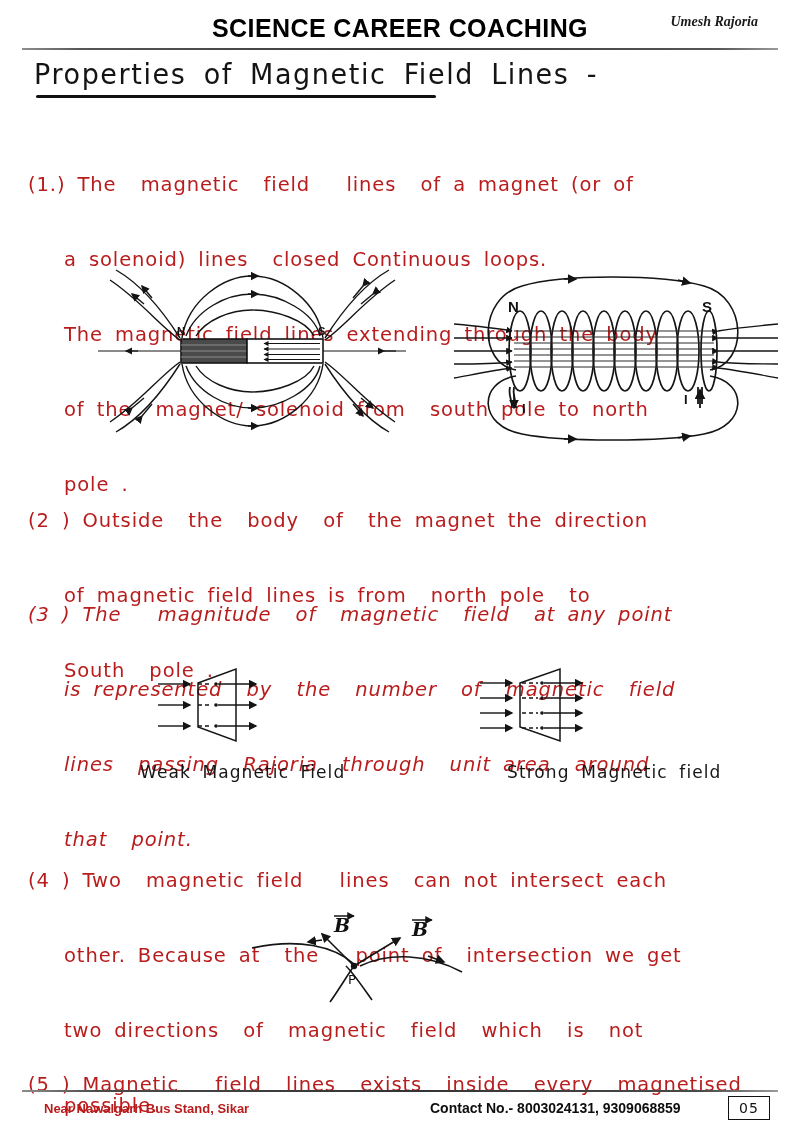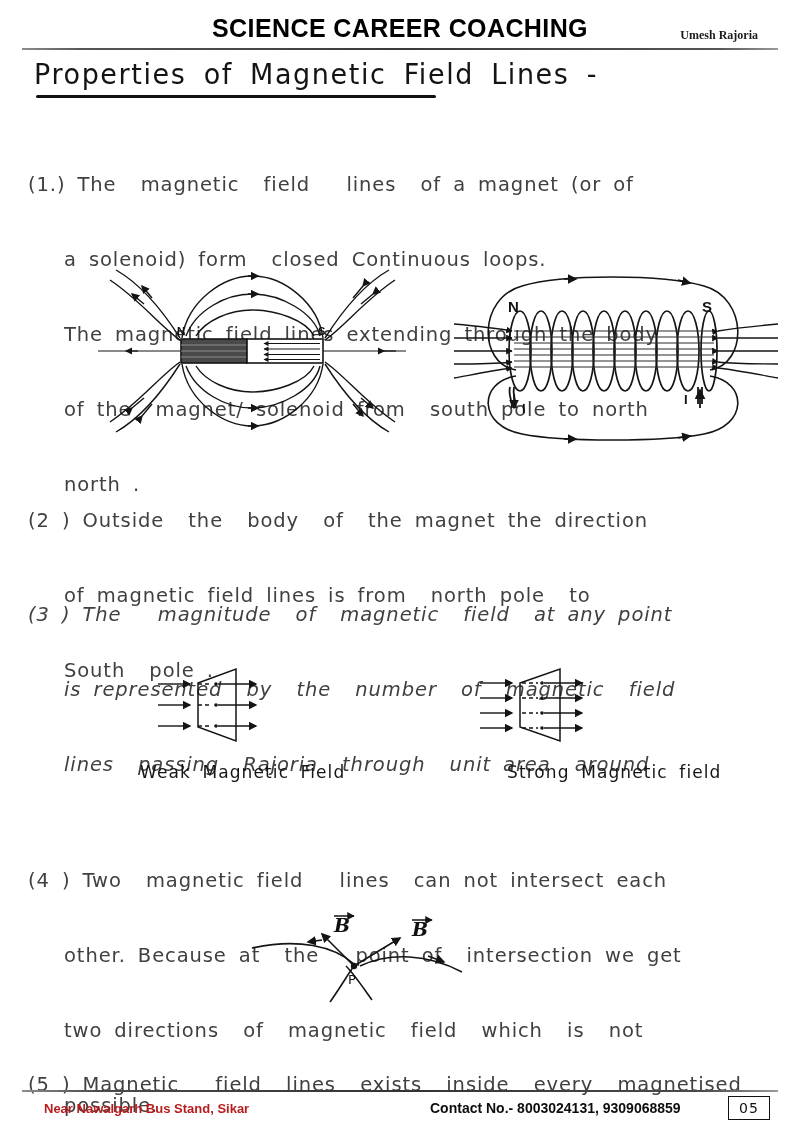--- a/index.html
+++ b/index.html
@@ -30,26 +30,27 @@
     width: 800px;
     text-align: center;
     font-family: "Liberation Sans", sans-serif;
     font-weight: bold;
     font-size: 25px;
     letter-spacing: 0.4px;
     color: #000;
   }
   .header-author {
     position: absolute;
-    top: 28px;
+    top: 14px;
     right: 42px;
     font-family: "Liberation Serif", serif;
     font-weight: bold;
-    font-size: 12px;
+    font-size: 14px;
     color: #1a1a1a;
+    font-style: italic;
   }
   .rule-top {
     position: absolute;
     top: 48px;
     left: 22px;
     width: 756px;
     height: 2px;
     background: linear-gradient(to right,#8d8d8d 0%, #555 8%, #3a3a3a 50%, #555 92%, #9a9a9a 100%);
   }
 
@@ -80,21 +81,21 @@
     background: #111;
     border-radius: 2px;
   }
 
   .para {
     position: absolute;
     font-size: 19.5px;
     line-height: 25px;
     letter-spacing: 0.9px;
     word-spacing: 5px;
-    color: #404040;
+    color: #b91c1c;
     white-space: pre;
   }
   .para .ln { display: block; }
   .para .ln.indent { padding-left: 36px; }
 
   .caption {
     position: absolute;
     font-size: 17px;
     letter-spacing: 1.1px;
     word-spacing: 5px;
@@ -157,24 +158,24 @@
   <div class="header-title">SCIENCE CAREER COACHING</div>
   <div class="header-author">Umesh Rajoria</div>
 </div>
 <div class="rule-top"></div>
 
 <div class="hw page-title">Properties of Magnetic Field Lines -</div>
 <div class="title-underline"></div>
 
 <div class="hw para" style="top:122px; left:28px;">
   <span class="ln">(1.) The  magnetic  field   lines  of a magnet (or of</span>
-  <span class="ln indent">a solenoid) form  closed Continuous loops.</span>
+  <span class="ln indent">a solenoid) lines  closed Continuous loops.</span>
   <span class="ln indent">The magnetic field lines extending through the body</span>
   <span class="ln indent">of the  magnet/ solenoid from  south pole to north</span>
-  <span class="ln indent">north .</span>
+  <span class="ln indent">pole .</span>
 </div>
 
 <div class="figure" style="top:258px; left:96px;">
   <svg width="330" height="185" viewBox="0 0 330 185" fill="none" stroke="#141414" stroke-width="1.5">
     <defs>
       <marker id="ar" markerWidth="9" markerHeight="9" refX="5" refY="3" orient="auto">
         <path d="M0,0 L6,3 L0,6 z" fill="#141414" stroke="none"></path>
       </marker>
       <marker id="arS" markerWidth="8" markerHeight="8" refX="4.5" refY="2.6" orient="auto">
         <path d="M0,0 L5,2.6 L0,5.2 z" fill="#141414" stroke="none"></path>
@@ -312,20 +313,21 @@
 <div class="hw para" style="top:458px; left:28px;">
   <span class="ln">(2 ) Outside  the  body  of  the magnet the direction</span>
   <span class="ln indent">of magnetic field lines is from  north pole  to</span>
   <span class="ln indent">South  pole .</span>
 </div>
 
 <div class="hw para" style="top:552px; left:28px;font-style:italic;">
   <span class="ln">(3 ) The   magnitude  of  magnetic  field  at any point</span>
   <span class="ln indent">is represented  by  the  number  of  magnetic  field</span>
   <span class="ln indent">lines  passing  Rajoria  through  unit area  around</span>
+  <span class="ln indent">that  point.</span>
 </div>
 
 <div class="figure" style="top:665px; left:158px;">
   <svg width="175" height="90" viewBox="0 0 175 90" fill="none" stroke="#141414" stroke-width="1.4">
     <defs>
       <marker id="ar3" markerWidth="9" markerHeight="9" refX="5" refY="3" orient="auto">
         <path d="M0,0 L6,3 L0,6 z" fill="#141414" stroke="none"></path>
       </marker>
     </defs>
 

